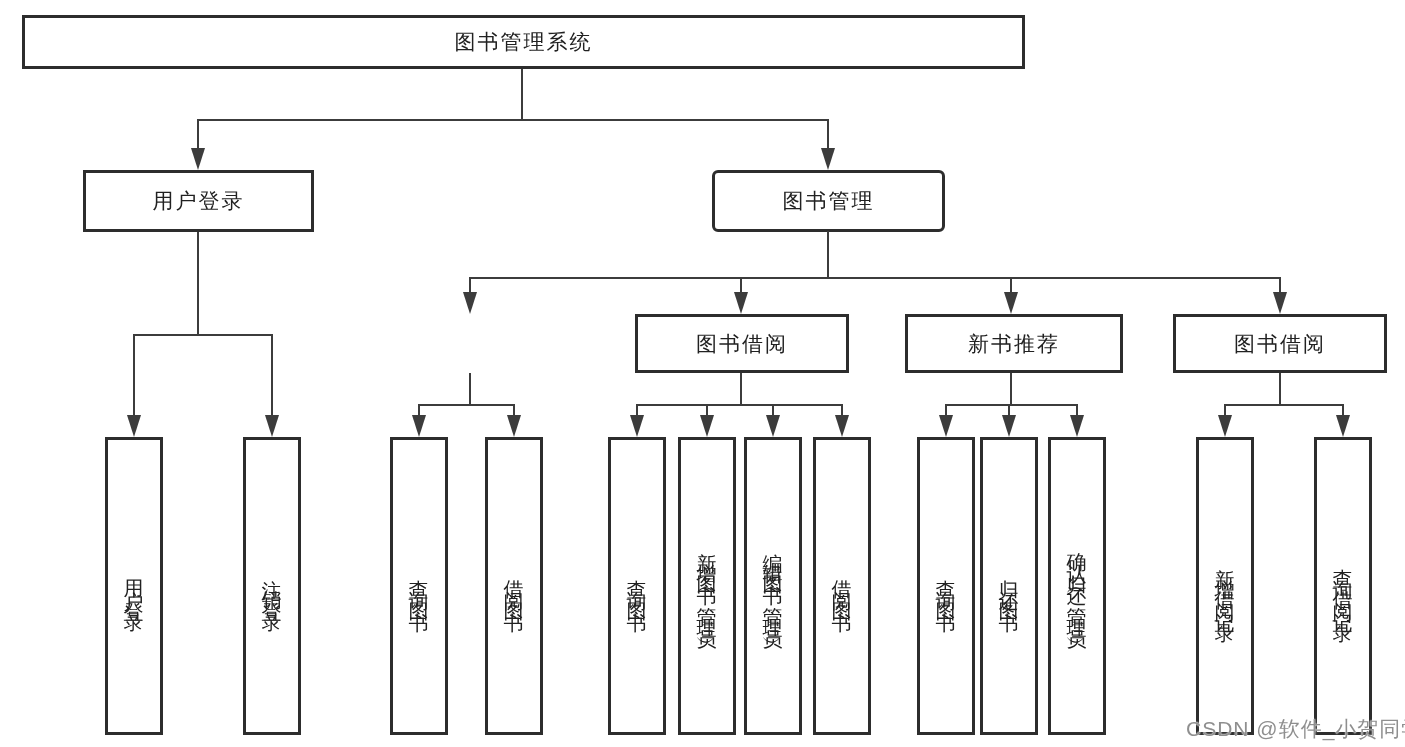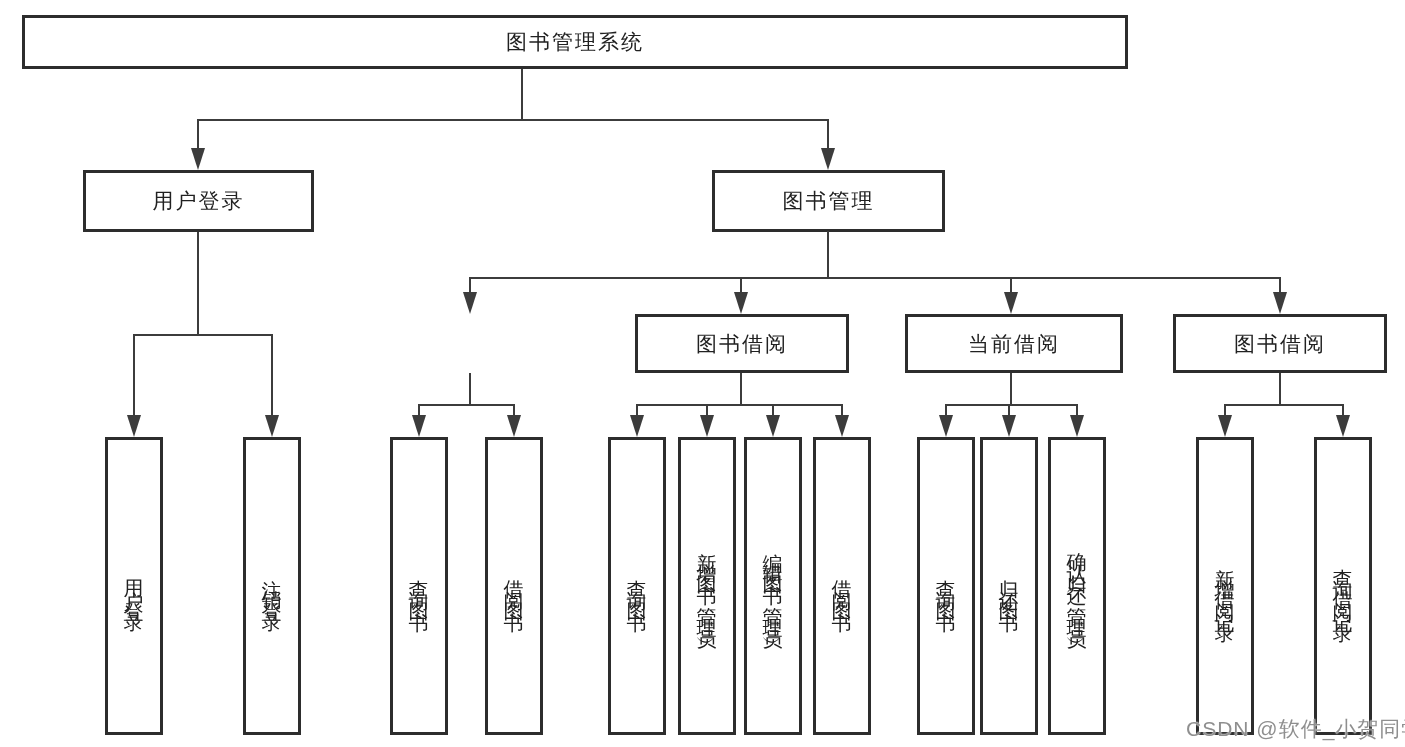--- a/index.html
+++ b/index.html
@@ -68,35 +68,35 @@
     text-shadow: 0 0 2px rgba(255,255,255,0.9), 0 0 1px rgba(255,255,255,0.9);
     white-space: nowrap;
     z-index: 10;
   }
 </style>
 </head>
 <body>
 
 <div class="canvas">
 
-  <div class="node" style="left:22px; top:15px; width:1106px; height:54px;">
+  <div class="node" style="left:22px; top:15px; width:1003px; height:54px;">
     <span>图书管理系统</span>
   </div>
 
   <div class="vline" style="left:521px; top:69px; height:51px;"></div>
   <div class="hline" style="left:198px; top:119px; width:631px;"></div>
   <div class="vline" style="left:197px; top:119px; height:31px;"></div>
   <div class="vline" style="left:827px; top:119px; height:31px;"></div>
   <div class="arrow" style="left:191px; top:148px;"></div>
   <div class="arrow" style="left:821px; top:148px;"></div>
 
   <div class="node" style="left:83px; top:170px; width:231px; height:62px;">
     <span>用户登录</span>
   </div>
-  <div class="node" style="left:712px; top:170px; width:233px; height:62px;">
+  <div class="node" style="left:712px; top:170px; width:233px; height:62px;border-radius:6px;">
     <span>图书管理</span>
   </div>
 
   <div class="vline" style="left:197px; top:232px; height:104px;"></div>
   <div class="hline" style="left:134px; top:334px; width:139px;"></div>
   <div class="vline" style="left:133px; top:334px; height:82px;"></div>
   <div class="vline" style="left:271px; top:334px; height:82px;"></div>
   <div class="arrow" style="left:127px; top:415px;"></div>
   <div class="arrow" style="left:265px; top:415px;"></div>
 
@@ -108,21 +108,21 @@
   <div class="vline" style="left:1279px; top:277px; height:16px;"></div>
   <div class="arrow" style="left:463px; top:292px;"></div>
   <div class="arrow" style="left:734px; top:292px;"></div>
   <div class="arrow" style="left:1004px; top:292px;"></div>
   <div class="arrow" style="left:1273px; top:292px;"></div>
 
   <div class="node" style="left:635px; top:314px; width:214px; height:59px;">
     <span>图书借阅</span>
   </div>
   <div class="node" style="left:905px; top:314px; width:218px; height:59px;">
-    <span>当前借阅</span>
+    <span>新书推荐</span>
   </div>
   <div class="node" style="left:1173px; top:314px; width:214px; height:59px;">
     <span>图书借阅</span>
   </div>
 
   <div class="vline" style="left:469px; top:373px; height:32px;"></div>
   <div class="hline" style="left:419px; top:404px; width:96px;"></div>
   <div class="vline" style="left:418px; top:404px; height:12px;"></div>
   <div class="vline" style="left:513px; top:404px; height:12px;"></div>
   <div class="arrow" style="left:412px; top:415px;"></div>

